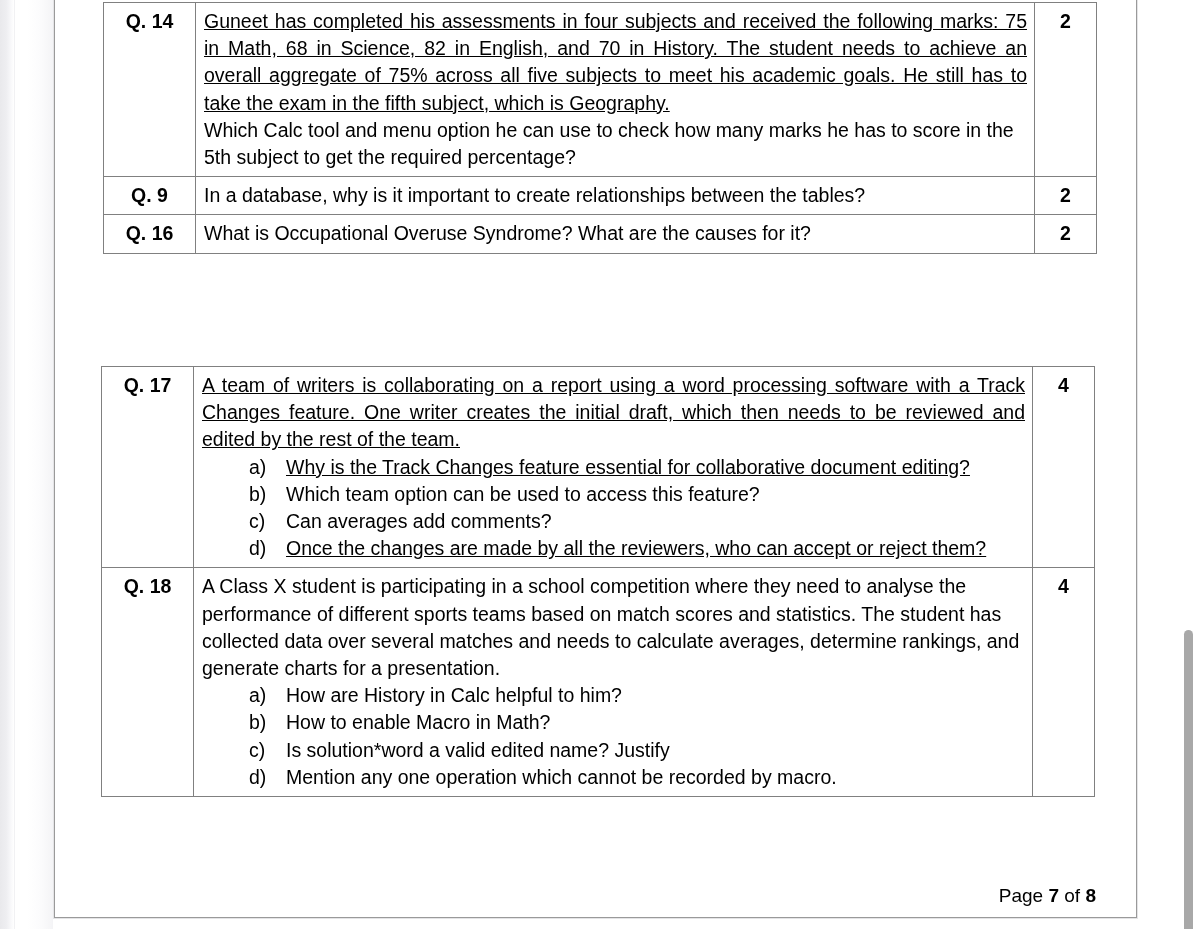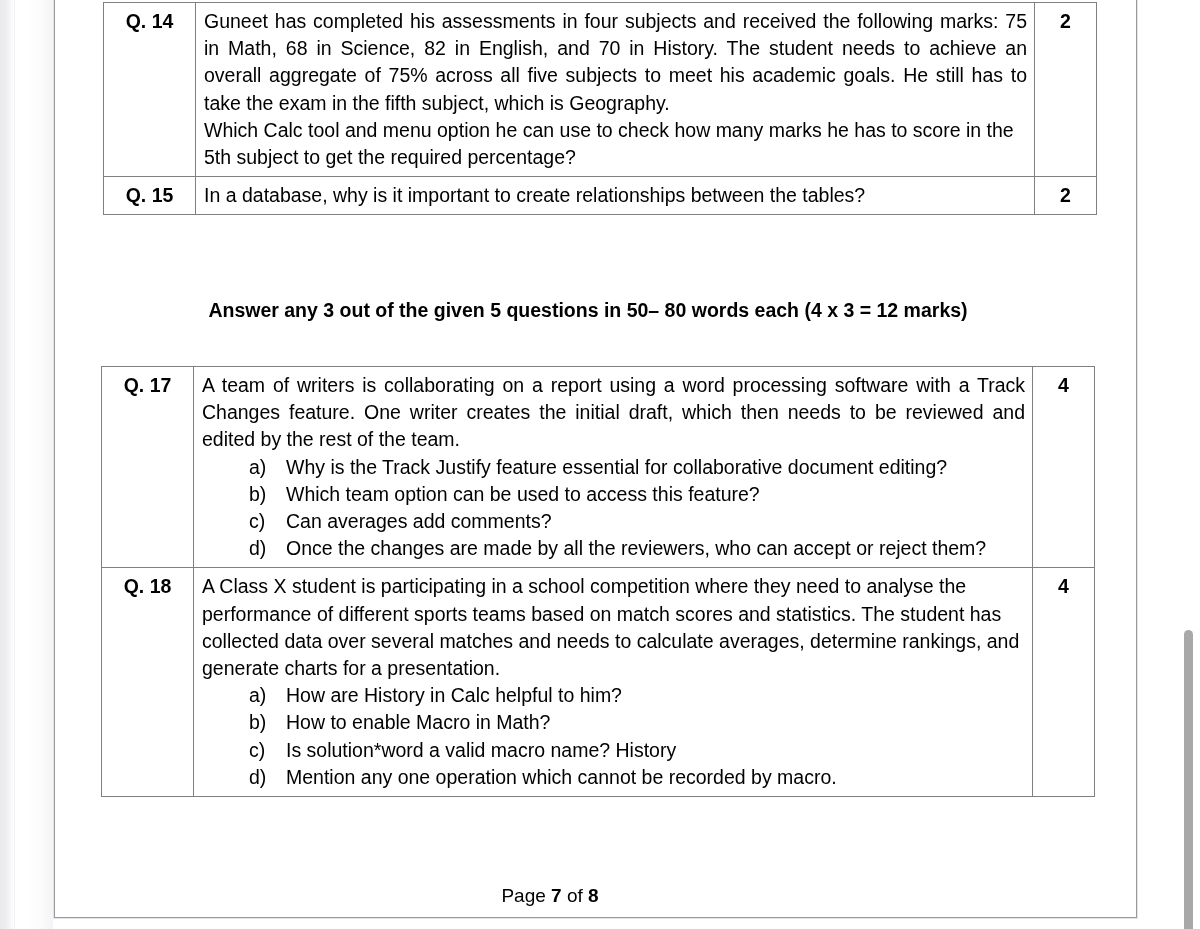--- a/index.html
+++ b/index.html
@@ -101,21 +101,21 @@
   .c-body {
     padding: 5px 7px 5px 8px !important;
   }
   .c-marks {
     width: 61px;
     text-align: center;
     font-weight: bold;
     padding-top: 5px !important;
   }
 
-  .justify { text-align: justify; text-align-last: left; }
+  .justify { text-align: justify; text-align-last: left; text-decoration: underline; }
 
   
   ul.subs {
     list-style: none;
     margin: 0;
     padding: 0 0 0 47px;
   }
   ul.subs li {
     display: flex;
     align-items: flex-start;
@@ -139,21 +139,21 @@
     font-weight: bold;
     line-height: 25px;
   }
 
   
   .page-number {
     position: absolute;
     left: 0;
     top: 885px;
     width: 1092px;
-    text-align: center;
+    text-align: right;
     font-size: 19px;
   }
   .page-number b { font-weight: bold; }
 </style>
 </head>
 <body>
 
 <div id="viewer">
 
   <div class="left-gutter"></div>
@@ -168,41 +168,47 @@
       <tbody>
         <tr>
           <td class="c-qno">Q. 14</td>
           <td class="c-body">
             <div class="justify">Guneet has completed his assessments in four subjects and received the following marks: 75 in Math, 68 in Science, 82 in English, and 70 in History. The student needs to achieve an overall aggregate of 75% across all five subjects to meet his academic goals. He still has to take the exam in the fifth subject, which is Geography.</div>
             <div>Which Calc tool and menu option he can use to check how many marks he has to score in the 5th subject to get the required percentage?</div>
           </td>
           <td class="c-marks">2</td>
         </tr>
         <tr>
-          <td class="c-qno">Q. 15</td>
+          <td class="c-qno">Q. 9</td>
           <td class="c-body">
             <div>In a database, why is it important to create relationships between the tables?</div>
+          </td>
+          <td class="c-marks">2</td>
+        </tr>
+        <tr>
+          <td class="c-qno">Q. 16</td>
+          <td class="c-body">
+            <div>What is Occupational Overuse Syndrome? What are the causes for it?</div>
           </td>
           <td class="c-marks">2</td>
         </tr>
       </tbody>
     </table>
 
-    <div class="section-heading">Answer any 3 out of the given 5 questions in 50– 80 words each (4 x 3 = 12 marks)</div>
 
     <table class="qtable" style="left:97px; top:326px; width:994px;margin-top:40px;">
       <tbody>
         <tr>
           <td class="c-qno">Q. 17</td>
           <td class="c-body">
             <div class="justify">A team of writers is collaborating on a report using a word processing software with a Track Changes feature. One writer creates the initial draft, which then needs to be reviewed and edited by the rest of the team.</div>
             <ul class="subs">
               <li>
                 <span class="marker">a)</span>
-                <span class="sub-text justify">Why is the Track Justify feature essential for collaborative document editing?</span>
+                <span class="sub-text justify">Why is the Track Changes feature essential for collaborative document editing?</span>
               </li>
               <li>
                 <span class="marker">b)</span>
                 <span class="sub-text">Which team option can be used to access this feature?</span>
               </li>
               <li>
                 <span class="marker">c)</span>
                 <span class="sub-text">Can averages add comments?</span>
               </li>
               <li>
@@ -221,21 +227,21 @@
               <li>
                 <span class="marker">a)</span>
                 <span class="sub-text">How are History in Calc helpful to him?</span>
               </li>
               <li>
                 <span class="marker">b)</span>
                 <span class="sub-text">How to enable Macro in Math?</span>
               </li>
               <li>
                 <span class="marker">c)</span>
-                <span class="sub-text">Is solution*word a valid macro name? History</span>
+                <span class="sub-text">Is solution*word a valid edited name? Justify</span>
               </li>
               <li>
                 <span class="marker">d)</span>
                 <span class="sub-text">Mention any one operation which cannot be recorded by macro.</span>
               </li>
             </ul>
           </td>
           <td class="c-marks">4</td>
         </tr>
       </tbody>

